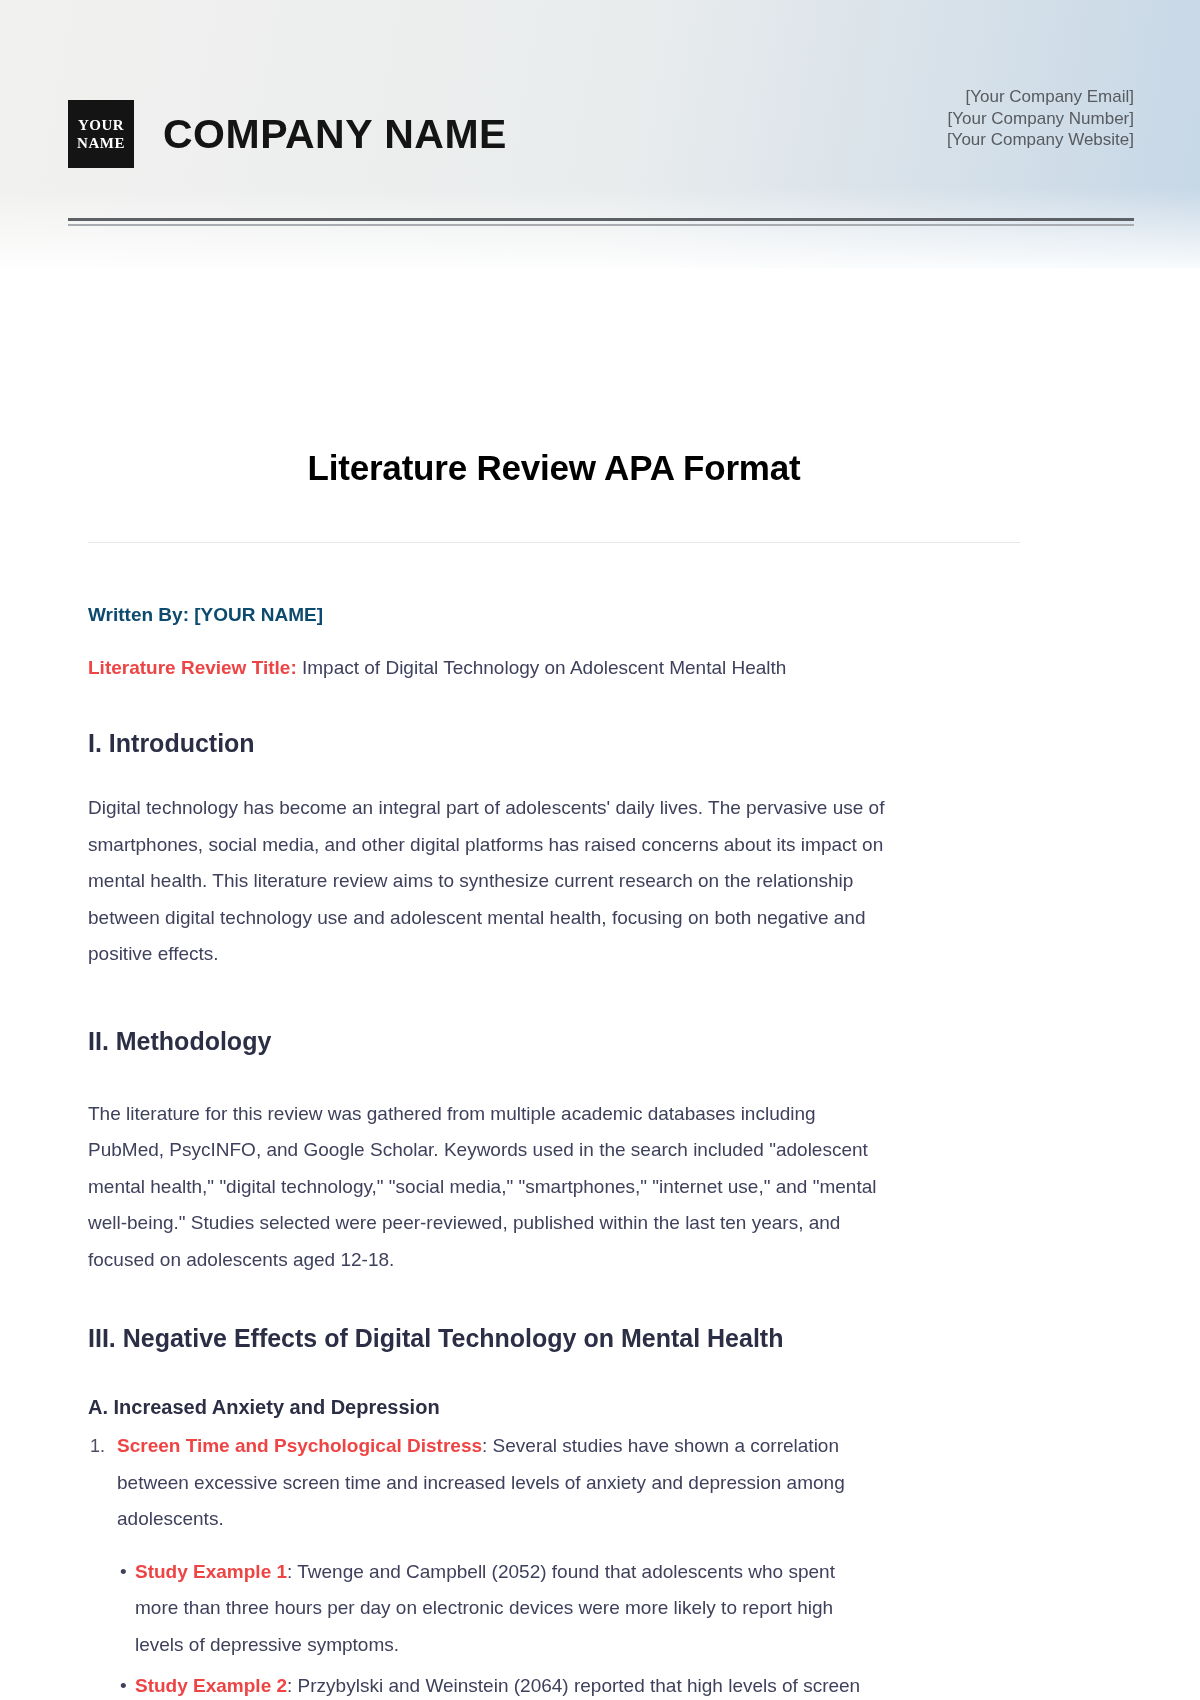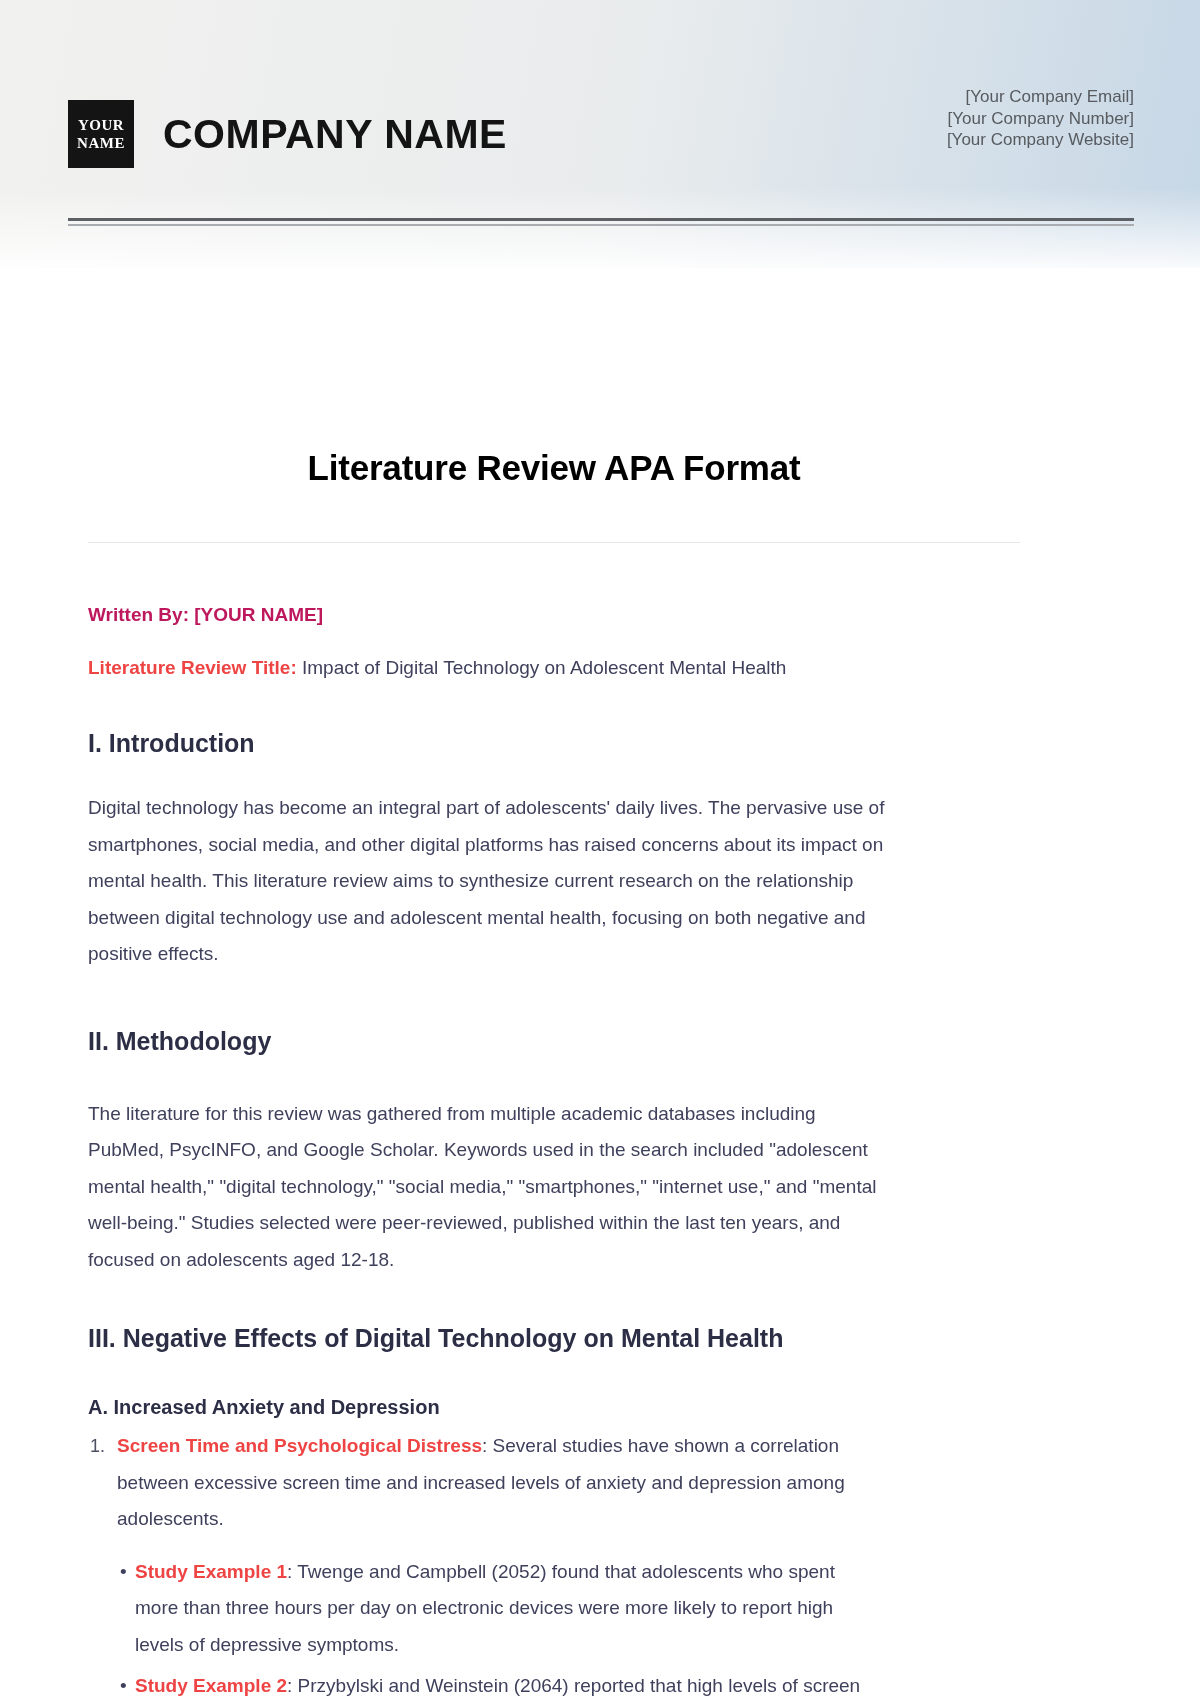--- a/index.html
+++ b/index.html
@@ -26,21 +26,21 @@
   .header-rule .rule-dark  { height:3px; background:#5d6064; }
   .header-rule .rule-light { height:2px; background:#a9adb2; margin-top:3px; }
 
   
   .doc { width:932px; margin-left:88px; color:#3f415c; font-size:19px; }
   .doc-title { margin-top:178px; text-align:center; font-size:35px;
     line-height:44px; font-weight:700; color:#000000; letter-spacing:-.2px; }
   .title-rule { height:1px; background:#e8e8e8; margin-top:52px; }
 
   .byline { margin-top:59px; font-size:19px; line-height:26px;
-    font-weight:700; color:#be185d; }
+    font-weight:700; color:#0c4a6e; }
   .review-title { margin-top:27px; font-size:19px; line-height:26px; }
   .b { font-weight:700; color:#ef4444; }
 
   h2.sec { font-size:25px; line-height:33px; font-weight:700; color:#2c2e45; }
   .sec-intro    { margin-top:46px; }
   .sec-method   { margin-top:52px; }
   .sec-negative { margin-top:44px; }
   h3.subsec { margin-top:39px; font-size:20px; line-height:27px;
     font-weight:700; color:#2c2e45; }
 

